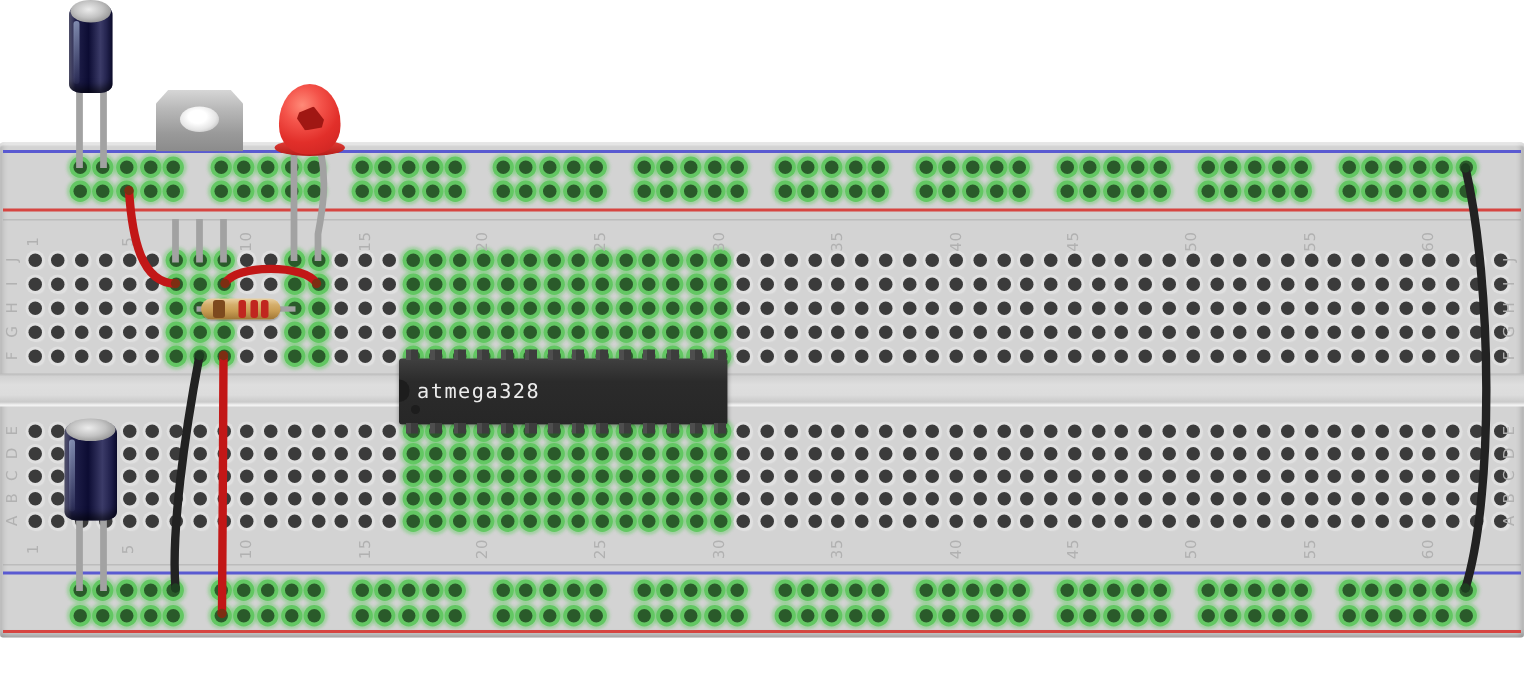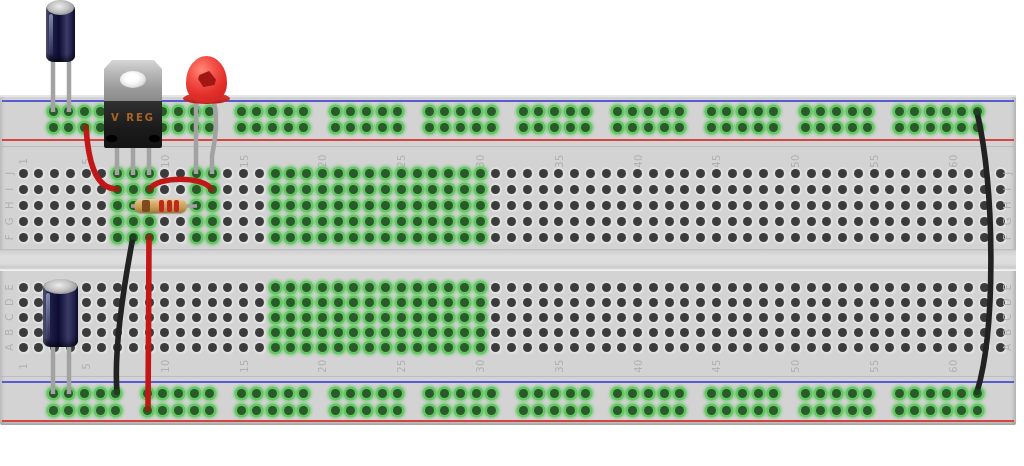--- a/index.html
+++ b/index.html
@@ -993,39 +993,43 @@
       <path d="M69,340 L69,394" stroke="#a2a2a2" stroke-width="4.5" fill="none"></path>
     </svg>
 
   <div id="parts-layer">
     <div class="part cap" style="left:46px;top:2px;width:29px;height:60px"></div>
 
     <div class="part" style="left:104px;top:60px;width:58px;height:88px">
       <div class="vreg-tab">
         <div class="vreg-hole"></div>
       </div>
-      <div class="vreg-body">
-        <div class="vreg-label">V REG</div>
-      </div>
     </div>
 
     <div class="part" style="left:186px;top:56px;width:47px;height:50px">
       <div class="led-flare"></div>
       <div class="led-dome">
         <div class="led-die"></div>
       </div>
     </div>
 
     <div class="part resistor" style="left:134px;top:199px;width:53px;height:14px">
       <i class="band" id="band1" style="left: 8px; width: 8px; background: rgb(125, 74, 30);"></i>
       <i class="band" id="band2" style="left: 25px; width: 5px; background: rgb(192, 39, 31);"></i>
       <i class="band" id="band3" style="left: 32.5px; width: 5px; background: rgb(192, 39, 31);"></i>
       <i class="band" id="band4" style="left: 40px; width: 5px; background: rgb(192, 39, 31);"></i>
     </div>
 
+    <div class="part chip" style="left:266px;top:239px;width:219px;height:44px">
+      <div class="chip-pins top"></div>
+      <div class="chip-pins bottom"></div>
+      <div class="chip-notch"></div>
+      <div class="chip-dot"></div>
+      <span class="chip-label">atmega328</span>
+    </div>
 
     <div class="part cap" style="left:43px;top:281px;width:35px;height:66px"></div>
   </div>
 
   <svg id="wires-layer" class="layer">
       <path d="M86,127 C88,158 94,189 117,189" stroke="#c21717" stroke-width="5.6" stroke-linecap="round" fill="none" style="pointer-events: auto;"></path>
       <circle cx="86" cy="127" r="3.1" fill="#7d2e12"></circle>
       <circle cx="117" cy="189" r="3.1" fill="#7d2e12"></circle>
       <path d="M150,189 C157,176 204,176 211,189" stroke="#c21717" stroke-width="5.6" stroke-linecap="round" fill="none" style="pointer-events: auto;"></path>
       <circle cx="150" cy="189" r="3.1" fill="#7d2e12"></circle>

